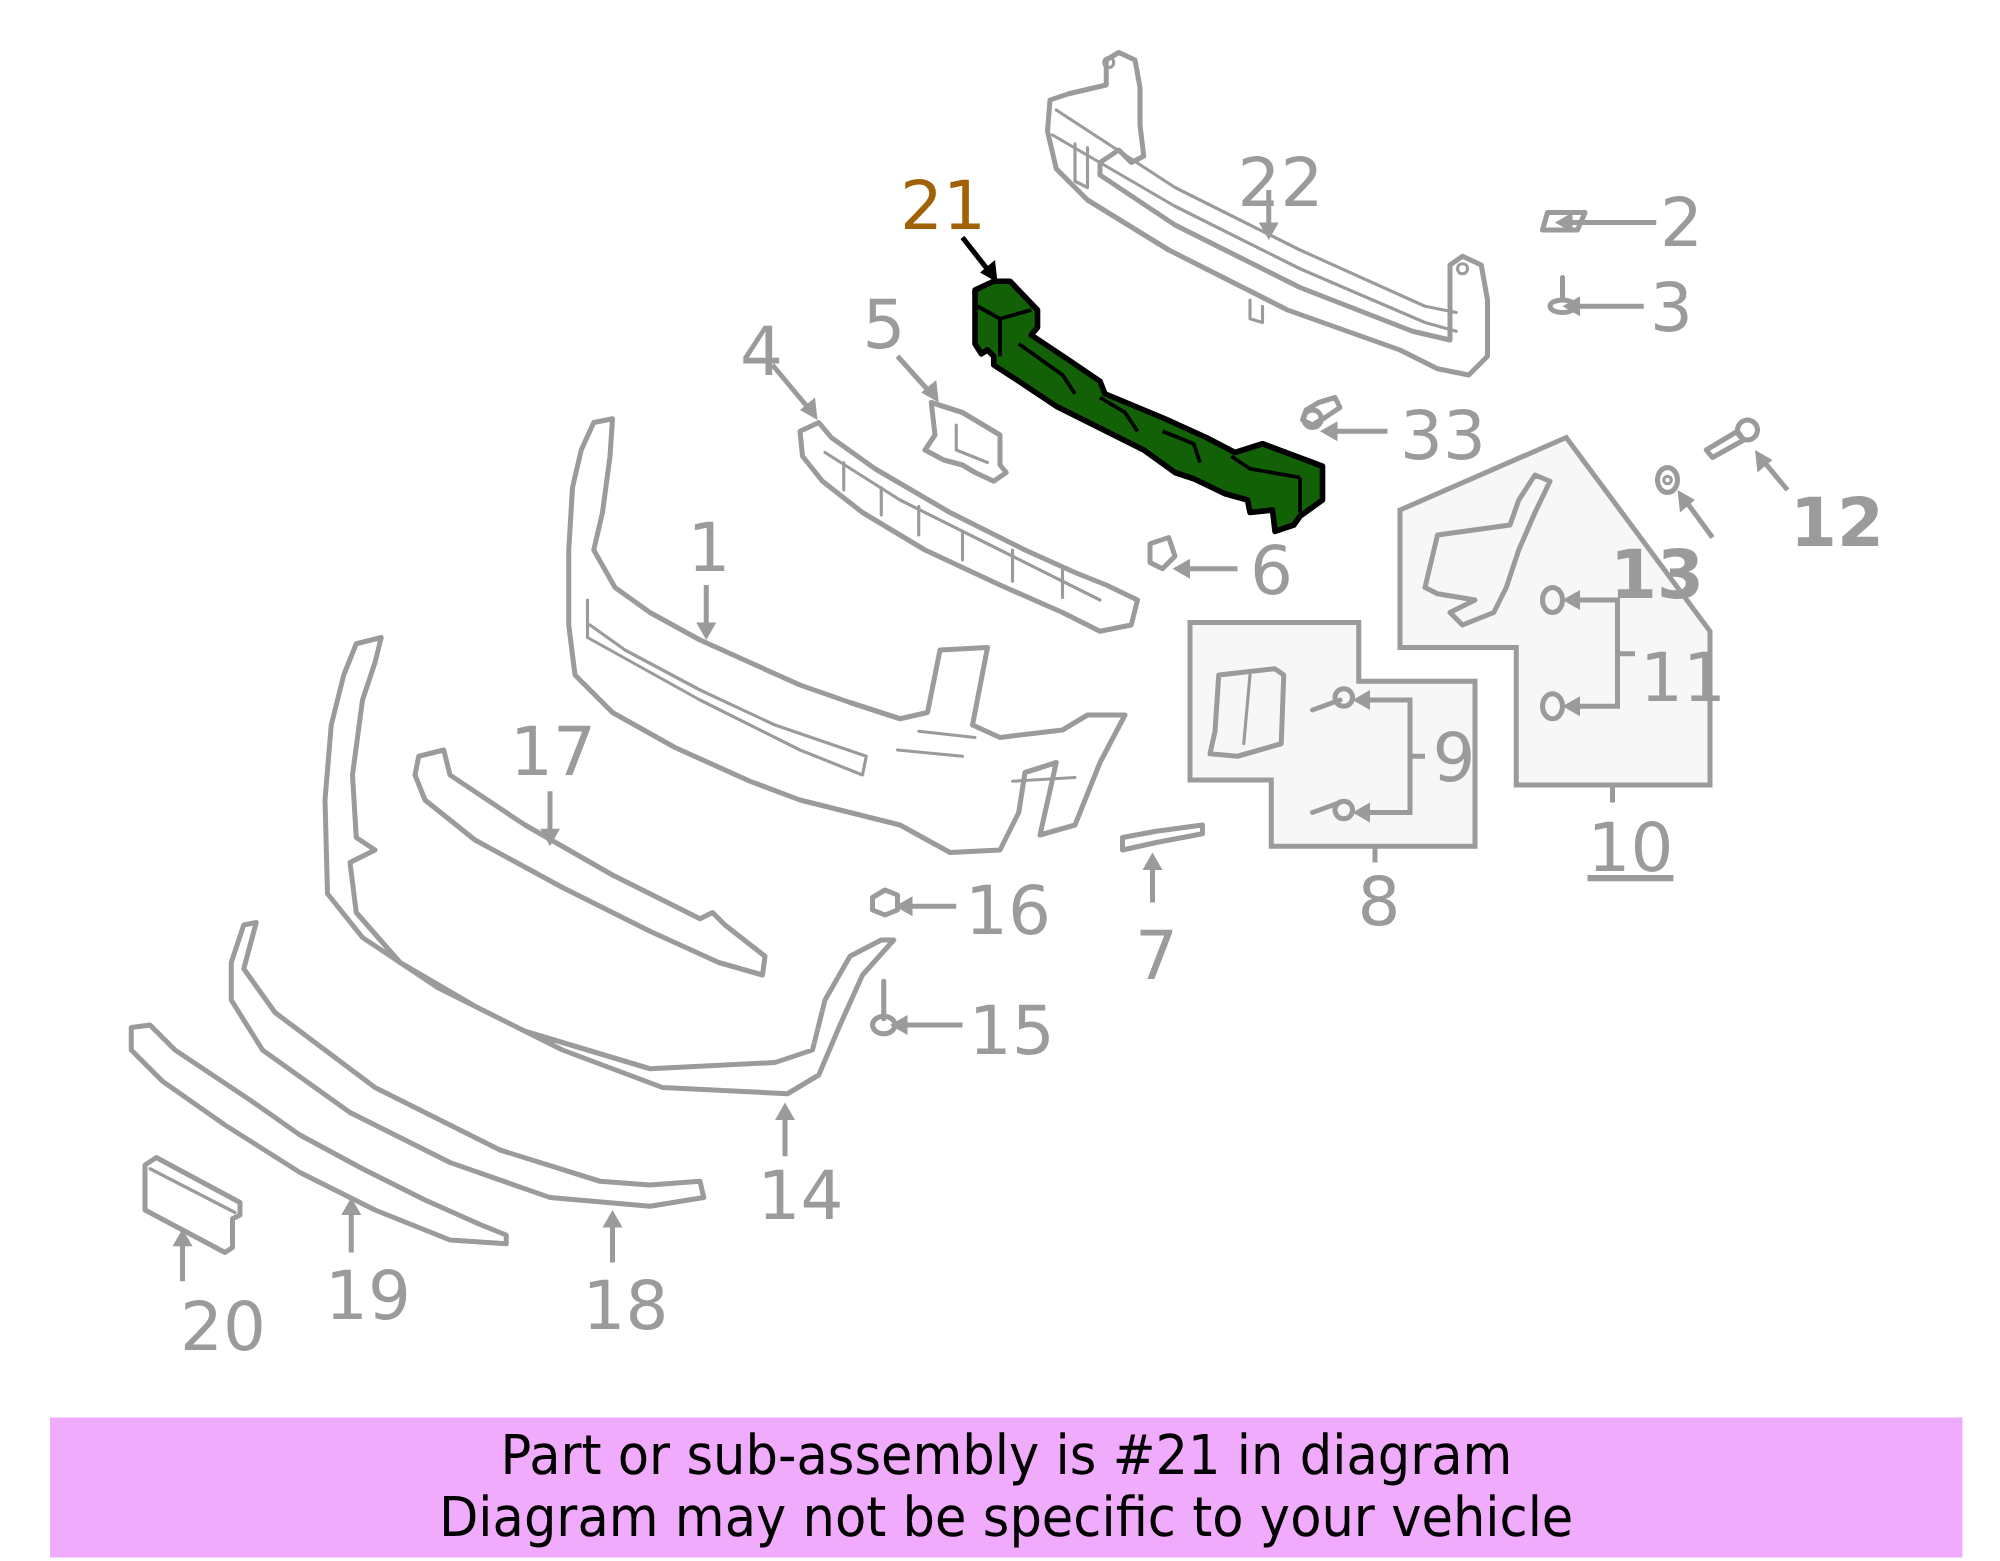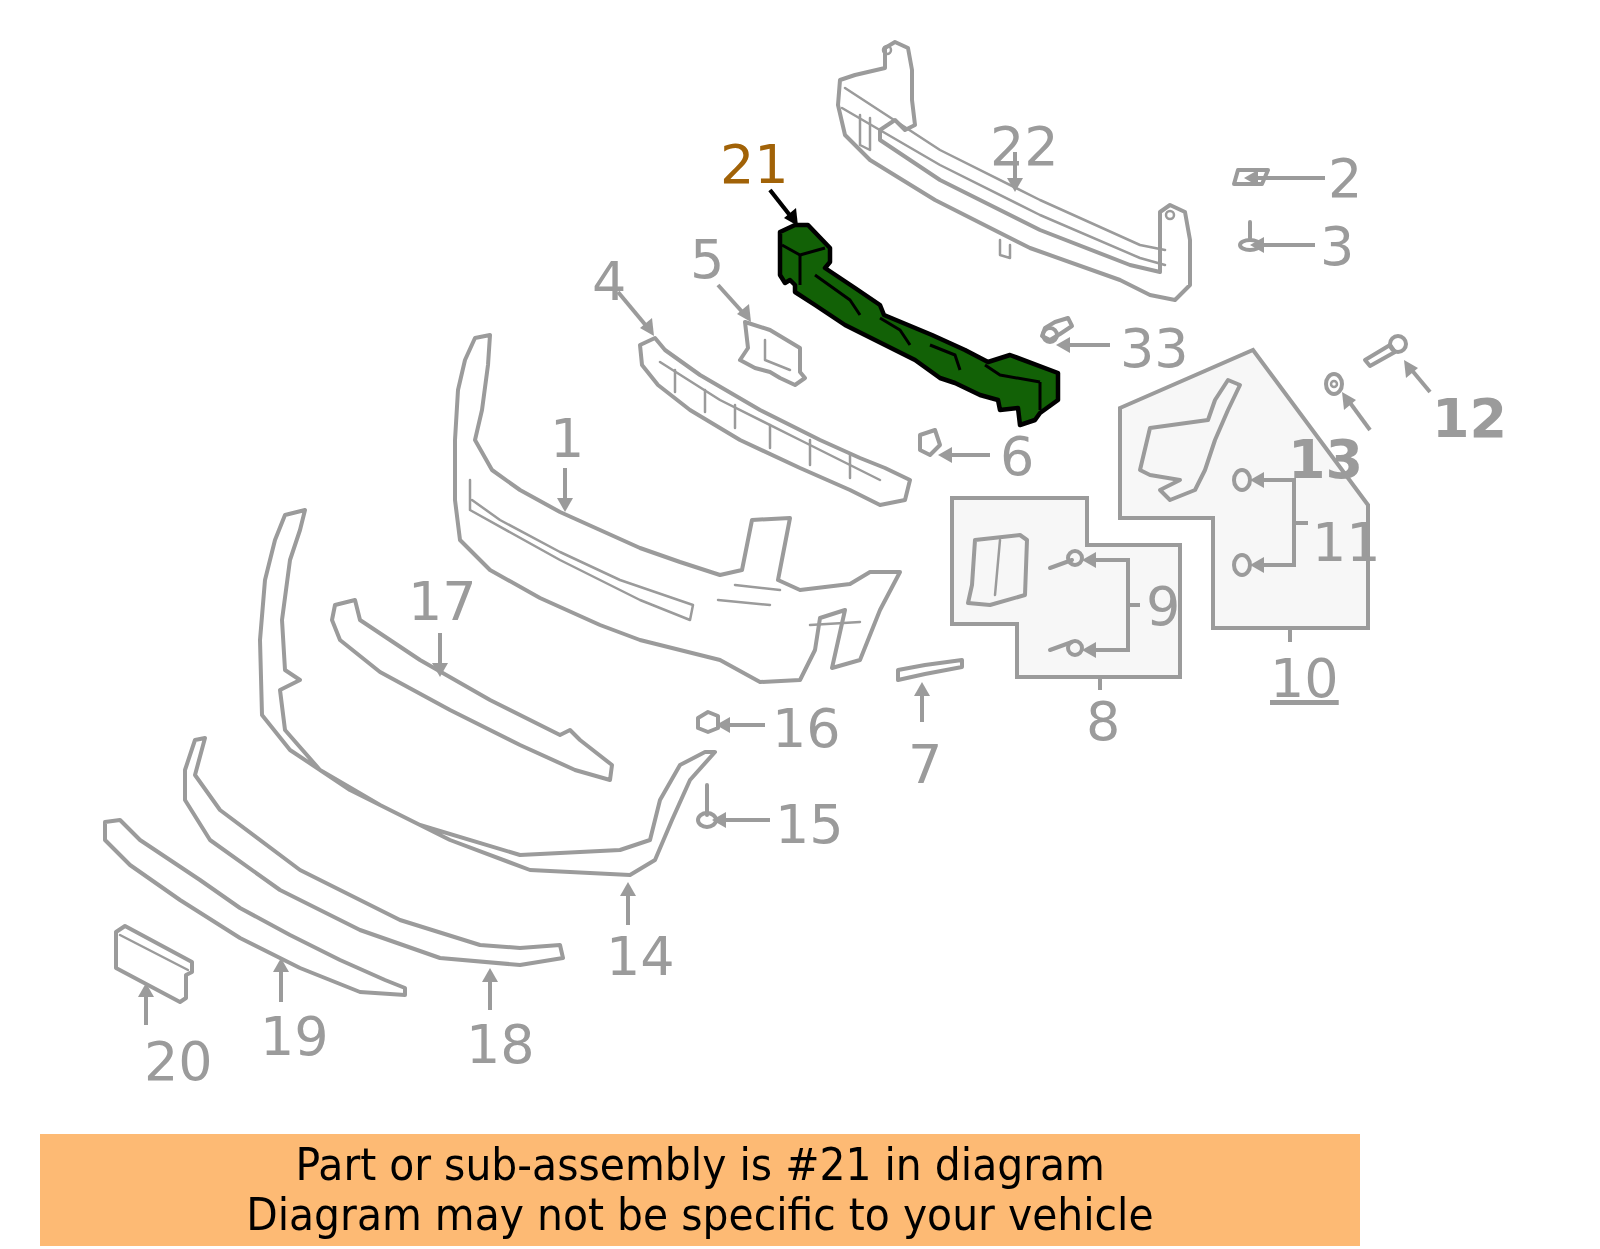--- a/index.html
+++ b/index.html
@@ -1,20 +1,20 @@
 <!DOCTYPE html>
 <html><head>
 <meta charset="utf-8">
 <style>
   html, body { margin: 0; padding: 0; background: #ffffff; }
   body { width: 1600px; height: 1249px; position: relative; overflow: hidden; font-family: "DejaVu Sans", sans-serif; }
   #diagram { position: absolute; left: 0; top: 0; width: 1600px; height: 1249px; }
   .callout { position: absolute; font-family: "DejaVu Sans", sans-serif; font-size: 54px; line-height: 1; color: #9b9b9b; white-space: nowrap; }
   .callout.active { color: #a16207; }
-  .banner { position: absolute; left: 40px; top: 1134px; width: 1320px; height: 112px; background: #fdba74; display: flex; flex-direction: column; align-items: center; justify-content: center; }
+  .banner { position: absolute; left: 40px; top: 1134px; width: 1530px; height: 112px; background: #f0abfc; display: flex; flex-direction: column; align-items: center; justify-content: center; }
   .banner-line { font-family: "DejaVu Sans", sans-serif; font-size: 44px; line-height: 50px; color: #000000; white-space: nowrap; transform: scaleX(0.93); }
   svg .p { fill: none; stroke: #9b9b9b; stroke-width: 4; stroke-linejoin: round; stroke-linecap: round; }
   svg .pt { fill: none; stroke: #9b9b9b; stroke-width: 2.5; stroke-linejoin: round; stroke-linecap: round; }
   svg .box { fill: #f7f7f7; stroke: #9b9b9b; stroke-width: 4; }
   svg .arr { fill: #9b9b9b; }
   svg .ln { stroke: #9b9b9b; stroke-width: 4; fill: none; }
   svg .hl { fill: #126106; stroke: #000; stroke-width: 4.5; stroke-linejoin: round; }
   svg .hl2 { fill: none; stroke: #000; stroke-width: 3; stroke-linejoin: round; }
 </style>
 </head>

